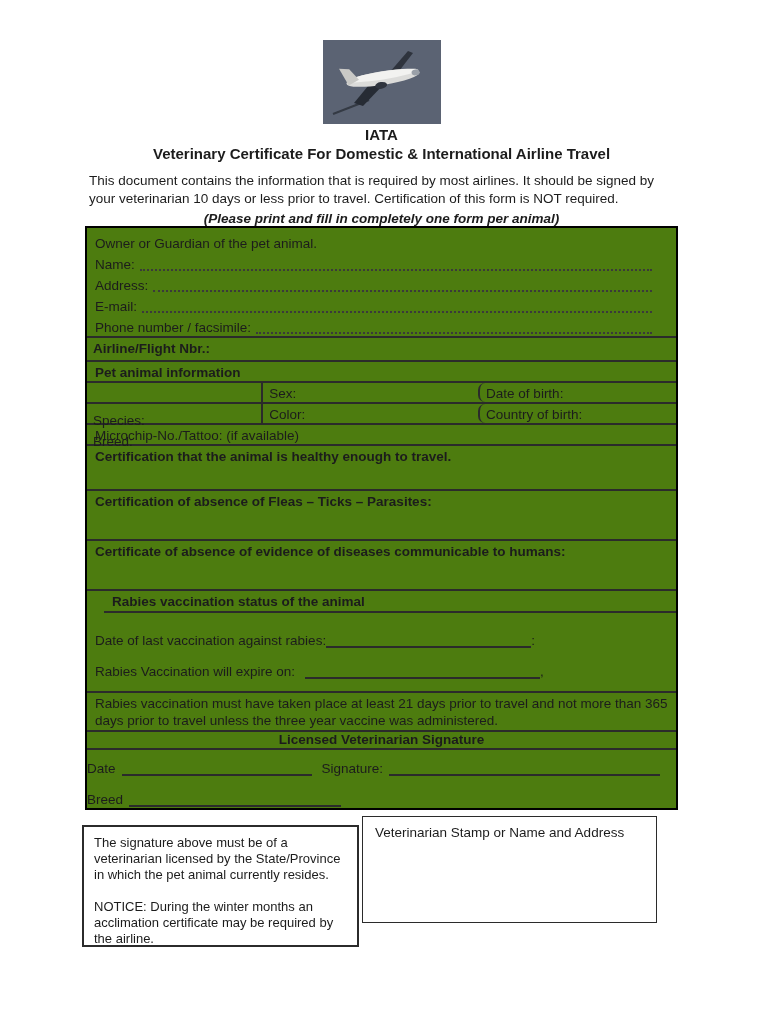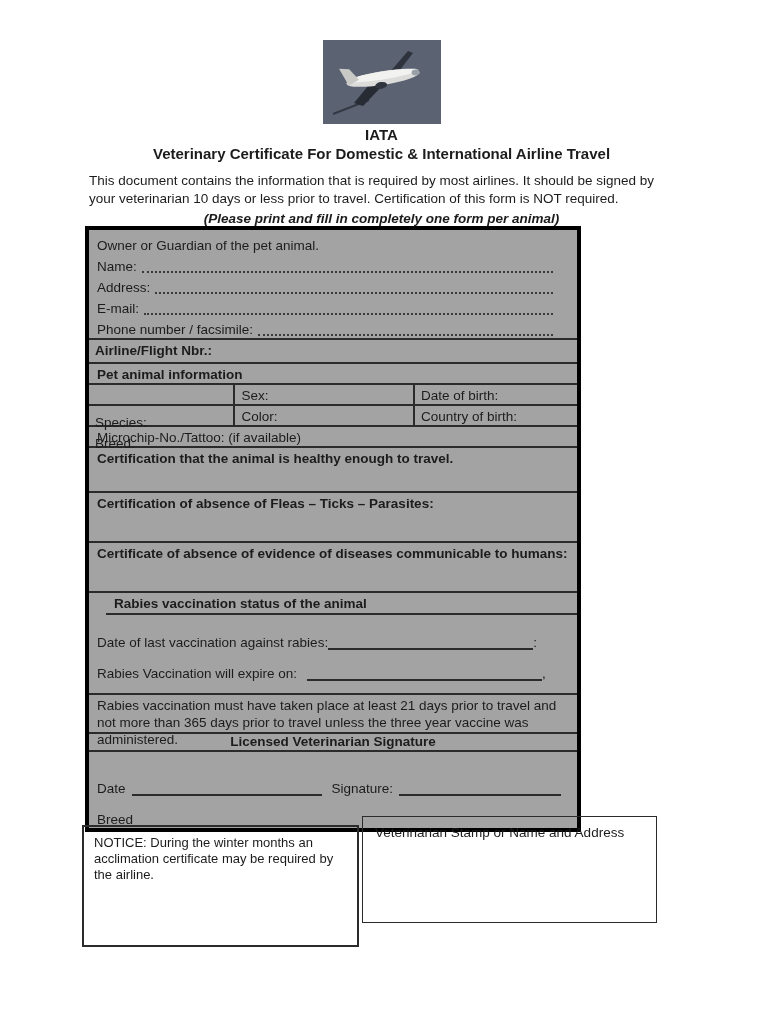--- a/index.html
+++ b/index.html
@@ -10,45 +10,45 @@
   }
   
   .header { position:absolute; left:85px; top:0; width:593px; text-align:center; }
   .plane-wrap { margin:40px auto 2px auto; width:118px; height:84px; }
   .plane-wrap svg { display:block; }
   .org { font-size:15px; font-weight:bold; line-height:18px; }
   .title { font-size:15px; font-weight:bold; line-height:19px; }
   .intro { margin-top:9px; font-size:13.5px; line-height:18px; text-align:left; padding:0 4px; }
   .print-note { margin-top:2px; font-size:13.5px; font-weight:bold; font-style:italic; line-height:18px; }
   
-  .form { position:absolute; left:85px; top:226px; width:496px; border:4px solid #000000; background:#a3a3a3; }
+  .form { position:absolute; left:85px; top:226px; width:593px; border:2px solid #000000; background:#4d7c0f; }
   .row { border-bottom:2px solid #2b2b2b; font-size:13.5px; }
   .row:last-child { border-bottom:none; }
   .bold { font-weight:bold; }
   .owner-sec { height:110px; padding:4px 8px 0 8px; }
   .owner-head { height:22px; display:flex; align-items:center; }
   .owner-row { height:21px; display:flex; align-items:center;text-align:right; }
   .dots { flex:1 1 auto; border-bottom:2px dotted #3a3a3a; height:13px; margin:0 16px 0 5px; }
   .flexrow { display:flex; }
   .cell { padding:3px 6px; border-left:2px solid #2b2b2b; }
   .cell:first-child { border-left:none; }
   .h24 { height:24px; } .h21 { height:21px; } .h22 { height:22px;margin-left:17px; } .h18 { height:18px; }
   .c-travel1 { width:43.6%; } .c-travel2 { width:56.4%; }
-  .c-pet1 { width:29.6%;margin-top:27px; } .c-pet2 { width:36.8%; } .c-pet3 { width:33.6%; }
+  .c-pet1 { width:29.6%;margin-top:27px; } .c-pet2 { width:36.8%; } .c-pet3 { width:33.6%;border-radius:7px; }
   .padcell { padding:3px 8px; }
   .cert1 { height:45px; } .cert2 { height:50px; } .cert3 { height:50px; }
   .rabies-dates { height:80px; padding-top:16px; }
   .rabies-line { margin:0 0 0 8px; height:22px; display:flex; align-items:flex-end; padding-bottom:3px; }
   .rabies-line + .rabies-line { margin-top:9px; }
   .rabies-note { height:39px; padding:2px 8px; line-height:17px; }
   .center { text-align:center; }
   .uline { display:inline-block; border-bottom:2px solid #2b2b2b; height:12px; vertical-align:baseline; }
   .u205 { width:205px; } .u235 { width:235px; } .u190 { width:190px; } .u212 { width:212px; }
   .uflex { flex:1 1 auto; margin-right:8px; }
-  .sig-cell { height:58px; padding:8px 8px 0 8px;margin-top:18px; }
+  .sig-cell { height:58px; padding:8px 8px 0 0; }
   .sig-line { display:flex; align-items:flex-end; height:18px; }
   .sig-line .lbl { margin-right:6px; }
   .place-line { margin-top:13px; }
   .gap { width:10px; }
   
   .note-box {
     position:absolute; left:82px; top:825px; width:277px; height:122px;
     border:2px solid #2b2b2b; padding:8px 10px; font-size:13px; line-height:16px;
   }
   .note-box p + p { margin-top:16px; }
@@ -153,20 +153,21 @@
         <span class="uline uflex"></span>
       </div>
       <div class="sig-line place-line">
         <span class="lbl">Breed</span>
         <span class="uline u212"></span>
       </div>
     </div>
   </div>
 
   <div class="note-box">
+    <p>The signature above must be of a veterinarian licensed by the State/Province in which the pet animal currently resides.</p>
     <p>NOTICE: During the winter months an acclimation certificate may be required by the airline.</p>
   </div>
 
   <div class="stamp-box">
     <div>Veterinarian Stamp or Name and Address</div>
   </div>
 
 </div>
 
 </body></html>

